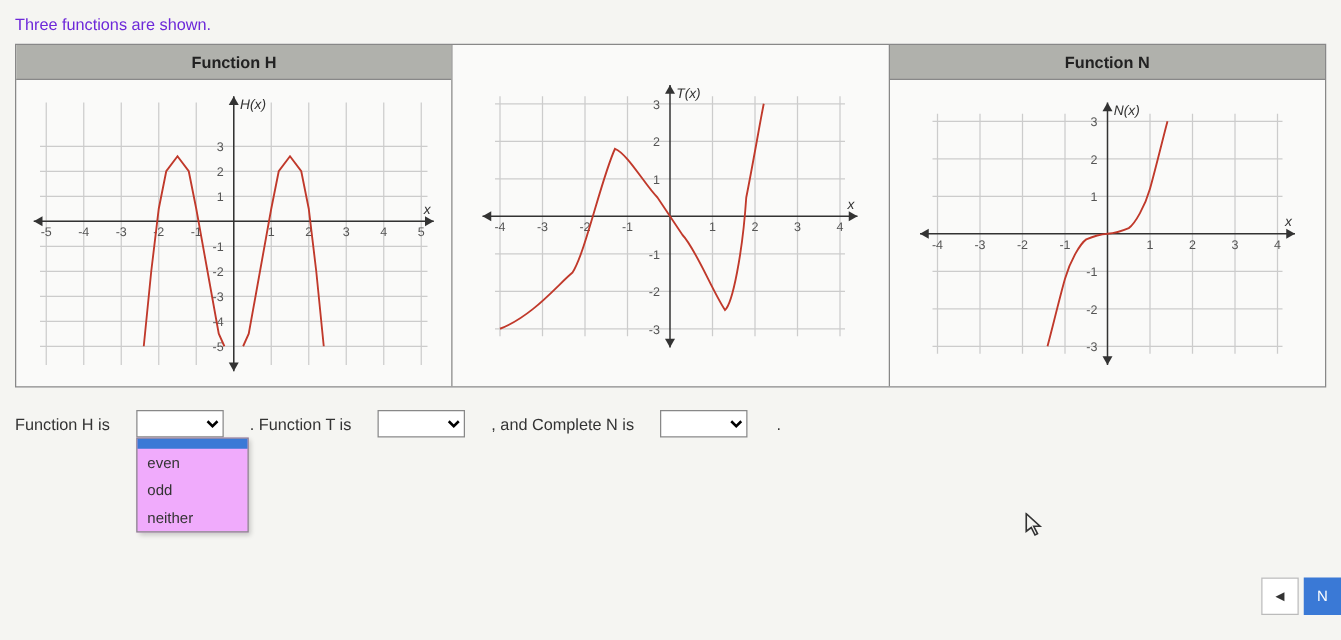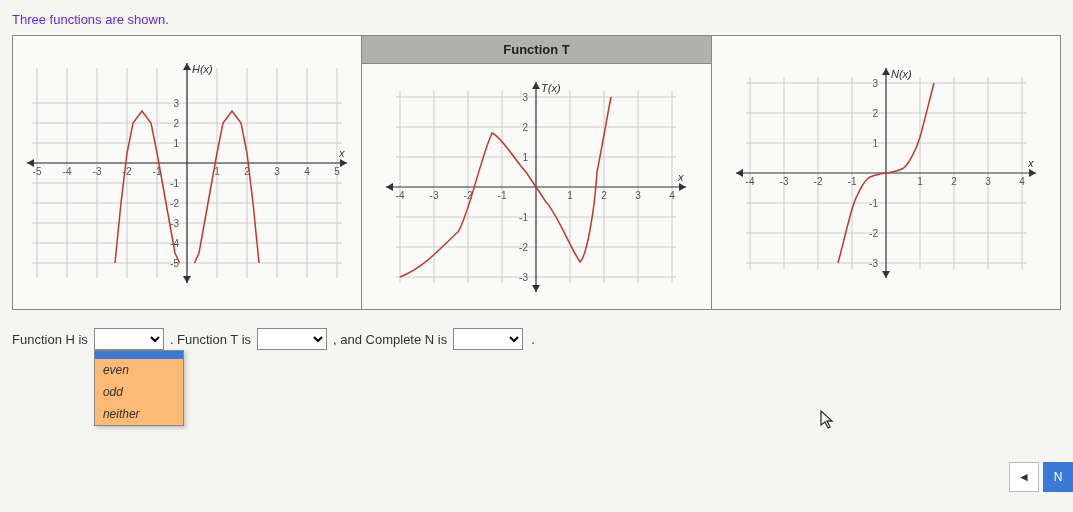--- a/index.html
+++ b/index.html
@@ -41,21 +41,21 @@
   }
   svg { display: block; }
   .axis-label { font-size: 11px; font-style: italic; fill: #333; }
   .tick { font-size: 10px; fill: #555; }
   .grid line { stroke: #ccc; stroke-width: 1; }
   .axis line { stroke: #333; stroke-width: 1.2; }
   .curve { fill: none; stroke: #c0392b; stroke-width: 1.5; }
 
   .statement-block { font-size: 13px; color: #333; }
   .statement-title { margin-bottom: 12px; }
-  .statement-row { display: flex; align-items: center; gap: 6px; flex-wrap: wrap; }
+  .statement-row { display: flex; align-items: center; gap: 21px; flex-wrap: wrap; }
   .sel {
     border: 1px solid #888;
     background: #fff;
     font-size: 12px;
     height: 22px;
     min-width: 70px;
     padding: 0 2px;
     cursor: pointer;
     position: relative;
   }
@@ -64,25 +64,24 @@
   
   .dropdown-open {
     position: relative;
     display: inline-block;
   }
   .dropdown-list {
     position: absolute;
     top: 22px;
     left: 0;
     border: 1px solid #888;
-    background: #fdba74;
+    background: #f0abfc;
     min-width: 90px;
     z-index: 10;
     box-shadow: 2px 2px 4px rgba(0,0,0,.2);
-    font-style: italic;
   }
   .dropdown-list .opt {
     padding: 4px 8px;
     font-size: 12px;
     color: #333;
     cursor: pointer;
   }
   .dropdown-list .opt.highlight {
     background: #3a79d6;
     color: #fff;
@@ -129,20 +128,21 @@
   }
 </style>
 </head>
 <body>
 
 <div class="title">Three functions are shown.</div>
 
 <div class="graphs-frame">
 
   <div class="col">
+    <div class="col-head">Function H</div>
     <div class="graph-area">
       <svg width="330" height="230" viewBox="0 0 330 230">
         <g transform="translate(165,105)">
 
           <g class="grid">
             <line x1="-160" y1="0" x2="160" y2="0"></line>
             <line x1="0" y1="-100" x2="0" y2="120"></line>
           </g>
 
           <g class="grid">
@@ -200,21 +200,20 @@
           <text class="axis-label" x="5" y="-90">H(x)</text>
           <text class="axis-label" x="152" y="-6">x</text>
 
           <path class="curve" d="M -72 100 L -66 40 L -60 -10 L -54 -40 L -45 -52 L -36 -40 L -30 -10 L -21 40 L -12 90 L -7.5 100 M 7.5 100 L 12 90 L 21 40 L 30 -10 L 36 -40 L 45 -52 L 54 -40 L 60 -10 L 66 40 L 72 100"></path>
         </g>
       </svg>
     </div>
   </div>
 
   <div class="col">
-    <div class="col-head">Function T</div>
     <div class="graph-area">
       <svg width="330" height="230" viewBox="0 0 330 230">
         <g transform="translate(165,115)">
           <g class="grid">
             <line x1="-136" y1="-96" x2="-136" y2="96"></line>
               <line x1="-102" y1="-96" x2="-102" y2="96"></line>
               <line x1="-68" y1="-96" x2="-68" y2="96"></line>
               <line x1="-34" y1="-96" x2="-34" y2="96"></line>
             <line x1="34" y1="-96" x2="34" y2="96"></line>
               <line x1="68" y1="-96" x2="68" y2="96"></line>
@@ -254,20 +253,21 @@
           <text class="axis-label" x="5" y="-95">T(x)</text>
           <text class="axis-label" x="142" y="-6">x</text>
 
           <path class="curve" d="M -136 90 C -110 80, -90 55, -78 45 C -68 30, -55 -30, -44 -54 C -34 -50, -20 -25, -10 -15 C -4 -6, 4 6, 10 15 C 20 25, 34 60, 44 75 C 50 70, 58 30, 61 -15 C 66 -40, 72 -75, 75 -90"></path>
         </g>
       </svg>
     </div>
   </div>
 
   <div class="col">
+    <div class="col-head">Function N</div>
     <div class="graph-area">
       <svg width="330" height="230" viewBox="0 0 330 230">
         <g transform="translate(165,115)">
           <g class="grid">
             <line x1="-136" y1="-96" x2="-136" y2="96"></line>
               <line x1="-102" y1="-96" x2="-102" y2="96"></line>
               <line x1="-68" y1="-96" x2="-68" y2="96"></line>
               <line x1="-34" y1="-96" x2="-34" y2="96"></line>
             <line x1="34" y1="-96" x2="34" y2="96"></line>
               <line x1="68" y1="-96" x2="68" y2="96"></line>

